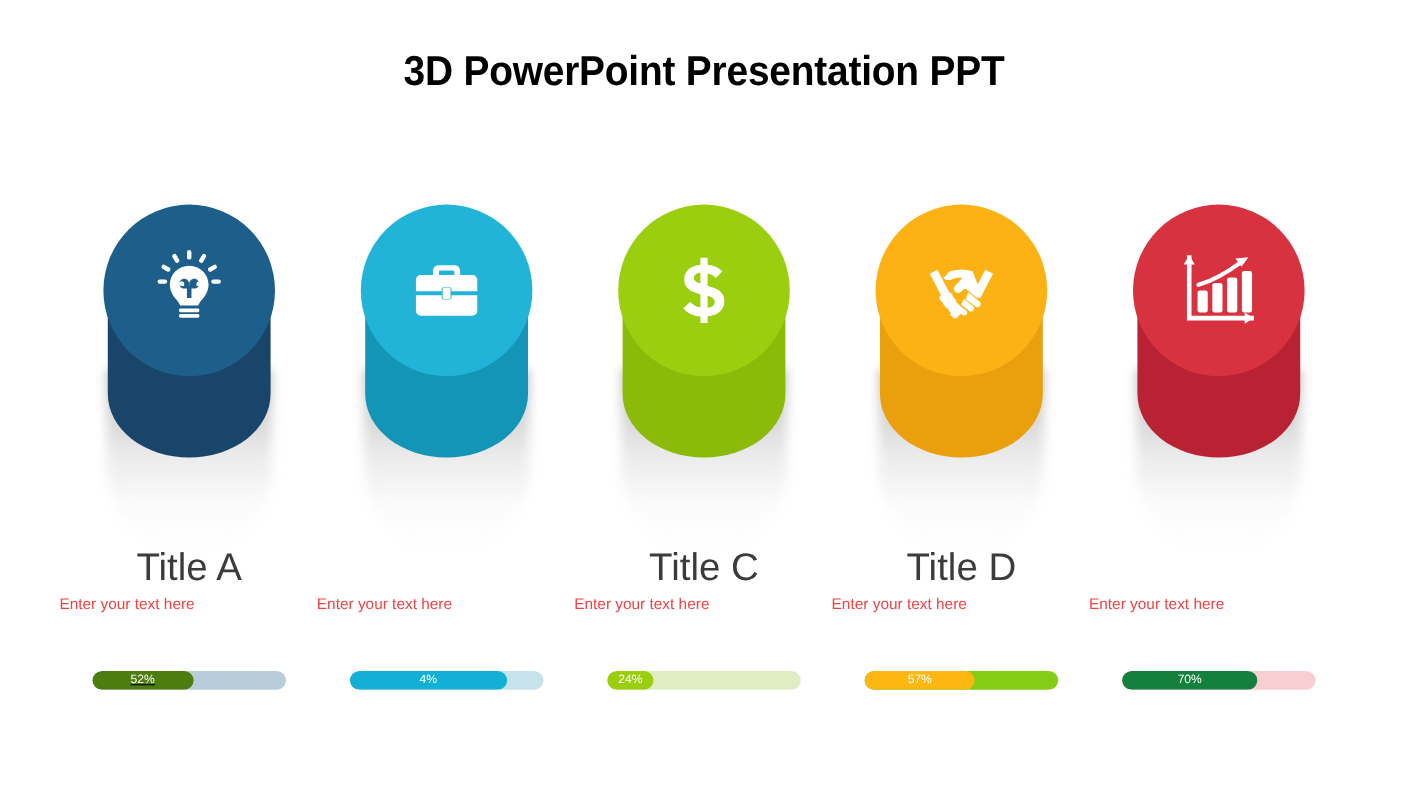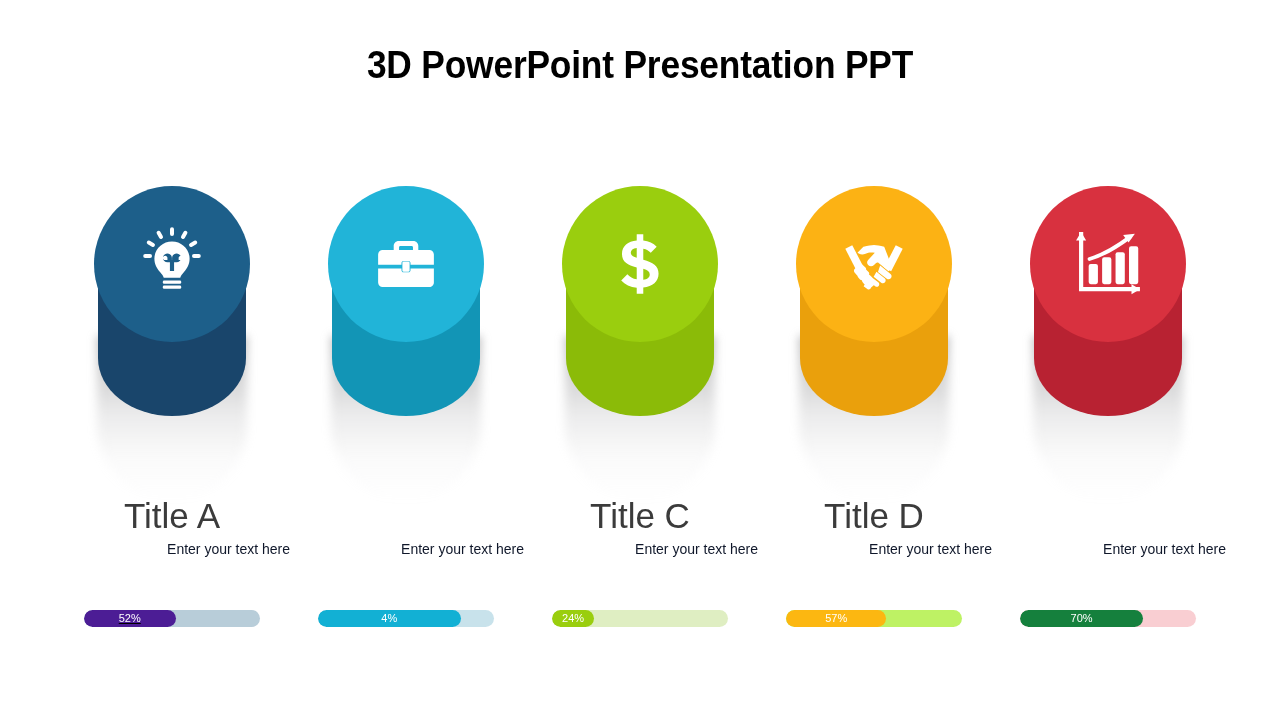--- a/index.html
+++ b/index.html
@@ -129,23 +129,23 @@
     font-weight: normal;
     color: #3b3b3b;
     font-family: "Liberation Sans", sans-serif;
     white-space: nowrap;
   }
   .col-sub {
     position: absolute;
     top: 541px;
     left: 0;
     width: 236px;
-    text-align: right;
+    text-align: left;
     font-size: 14px;
-    color: #0f172a;
+    color: #ef4444;
     font-family: "Liberation Sans", sans-serif;
     white-space: nowrap;
   }
 
   
   .bar-track {
     position: absolute;
     top: 610px;
     left: 50%;
     transform: translateX(-50%);
@@ -197,21 +197,21 @@
             <rect x="47.5" y="4" width="5" height="11" rx="2.5" transform="rotate(90 50 40)"></rect>
             <rect x="47.5" y="4" width="5" height="11" rx="2.5" transform="rotate(-30 50 40)"></rect>
             <rect x="47.5" y="4" width="5" height="11" rx="2.5" transform="rotate(-60 50 40)"></rect>
             <rect x="47.5" y="4" width="5" height="11" rx="2.5" transform="rotate(-90 50 40)"></rect>
           </svg>
         </div>
       </div>
       <div class="col-title">Title A</div>
       <div class="col-sub">Enter your text here</div>
       <div class="bar-track" style="background:#b8cdd9;">
-        <div class="bar-fill" style="width:52%;background:#4c1d95;text-decoration:underline;">
+        <div class="bar-fill" style="width:52%;background:#4d7c0f;text-decoration:underline;">
           <span class="bar-label">52%</span>
         </div>
       </div>
     </div>
 
     <div class="column" style="left:288px;">
       <div class="pillar-wrap">
         <div class="pillar-reflection"></div>
         <div class="pillar-body" style="background:#1295b6;"></div>
         <div class="pillar-cap" style="background:#21b4d8;"></div>
@@ -268,21 +268,21 @@
             <path d="M41 70.8l4.6 3.6c1.2.9 1.3 2.6.3 3.7-.9 1-2.4 1.2-3.5.3l-4.2-3.2"></path>
             <path d="M30.2 51.5l5.4-4.5c1.1-.9 2.6-.9 3.6.1l3.1 3c1.1 1.1 1.1 2.9-.1 3.9l-5.8 4.9c-1.1 1-2.8.9-3.8-.2l-2.7-3.1c-1-1.1-.9-2.9.3-4.1z" transform="translate(-2 4)"></path>
             <path d="M34.2 58.9l5.4-4.5c1.1-.9 2.6-.9 3.6.1l2.6 2.6c1.1 1.1 1.1 2.9-.1 3.9l-5.8 4.9c-1.1 1-2.8.9-3.8-.2l-2.2-2.7c-1-1.1-.9-2.9.3-4.1z" transform="translate(-2 2)"></path>
             <path d="M39.2 65.6l4.8-4c1-.9 2.5-.8 3.4.1l2.1 2.2c1 1.1 1 2.8-.1 3.7l-5.2 4.4c-1 .9-2.6.8-3.5-.2l-1.8-2.3c-.9-1.1-.8-2.8.3-3.9z" transform="translate(-2 1)"></path>
             <path d="M44.4 71.8l3.7-3.1c.9-.7 2.1-.7 2.9.1l1.5 1.6c.9.9.8 2.4-.1 3.2l-4 3.4c-.9.7-2.2.6-3-.2l-1.3-1.7c-.8-1-.7-2.4.3-3.3z" transform="translate(-2 0)"></path>
           </svg>
         </div>
       </div>
       <div class="col-title">Title D</div>
       <div class="col-sub">Enter your text here</div>
-      <div class="bar-track" style="background:#bef264;">
+      <div class="bar-track" style="background:#84cc16;">
         <div class="bar-fill" style="width:57%;background:#fcb711;">
           <span class="bar-label">57%</span>
         </div>
       </div>
     </div>
 
     <div class="column" style="left:990px;">
       <div class="pillar-wrap">
         <div class="pillar-reflection"></div>
         <div class="pillar-body" style="background:#b82232;"></div>

